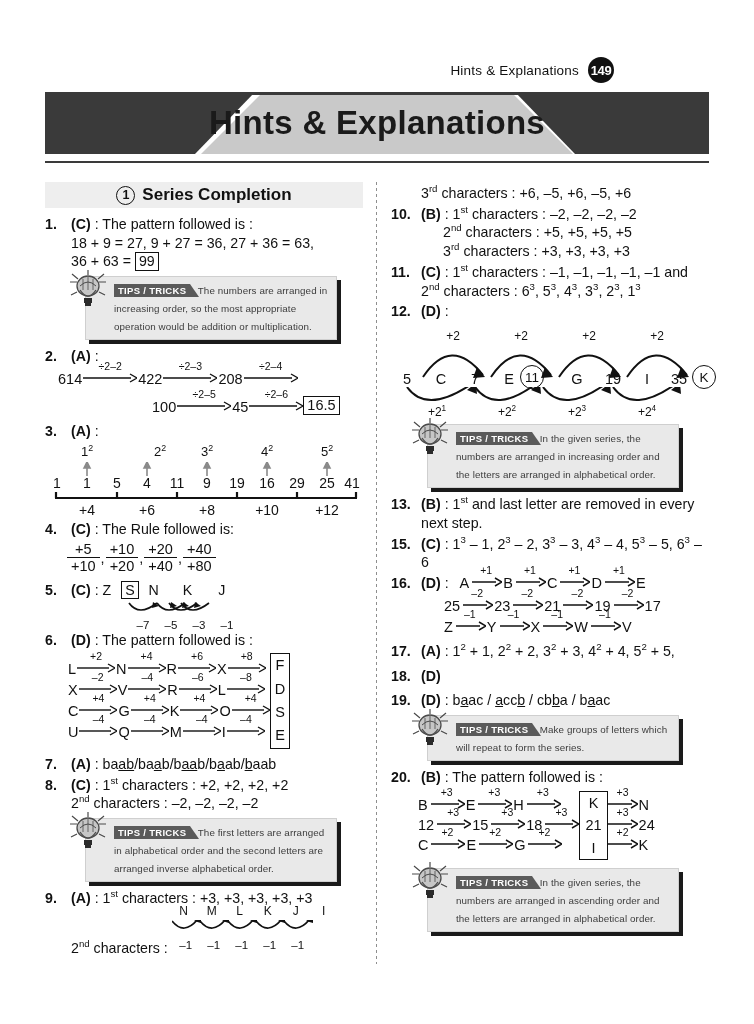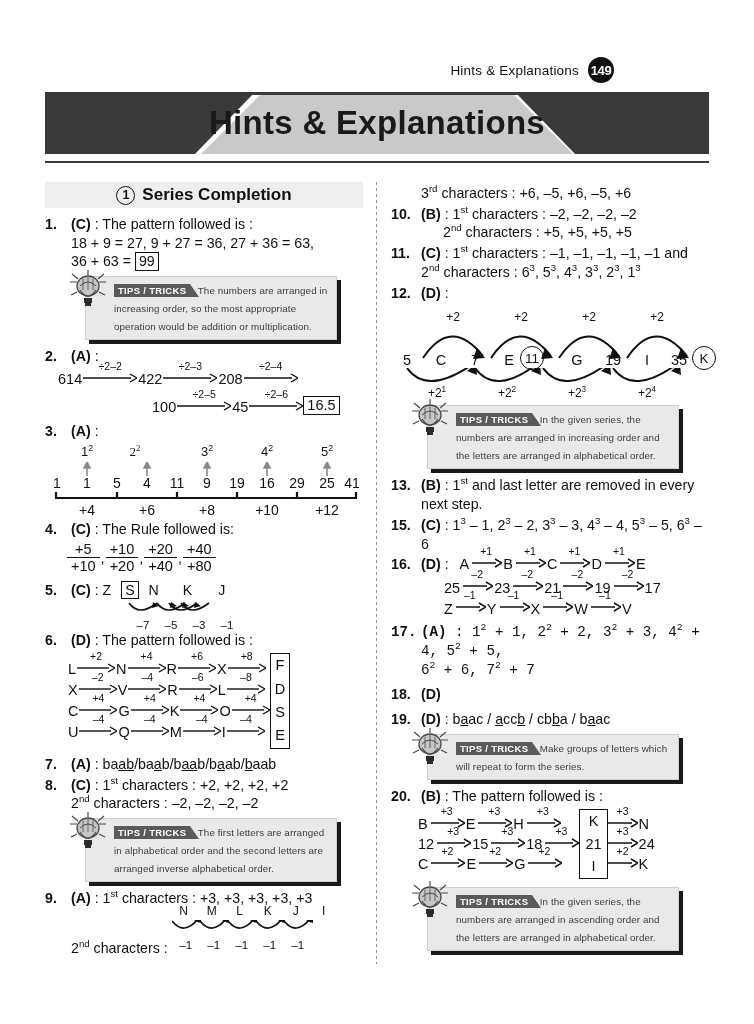--- a/index.html
+++ b/index.html
@@ -266,21 +266,21 @@
       <div class="item" style="margin-top:7px;">
         <span class="item-no">3.</span>
         <span class="item-body">
           <span class="opt">(A)</span>
           <span>:</span>
         </span>
       </div>
       <div class="numline">
 
         <div class="sq" style="left:38px;top:2px;"><span>1</span><sup>2</sup></div>
-        <div class="sq" style="left:86px;top:2px;font-family:Liberation Serif, serif;"><span>2</span><sup>2</sup></div>
+        <div class="sq" style="left:111px;top:2px;"><span>2</span><sup>2</sup></div>
         <div class="sq" style="left:158px;top:2px;"><span>3</span><sup>2</sup></div>
         <div class="sq" style="left:218px;top:2px;"><span>4</span><sup>2</sup></div>
         <div class="sq" style="left:278px;top:2px;"><span>5</span><sup>2</sup></div>
 
         <svg style="position:absolute;left:0;top:20px;" width="310" height="14" viewBox="0 0 310 14">
           <g stroke="#8a8a8a" stroke-width="1.6" fill="#8a8a8a">
             <line x1="38" y1="14" x2="38" y2="4"></line>
               <path d="M35 6 L38 0 L41 6Z"></path>
             <line x1="98" y1="14" x2="98" y2="4"></line>
               <path d="M95 6 L98 0 L101 6Z"></path>
@@ -625,20 +625,21 @@
           <span>3</span><sup>rd</sup><span> characters : +6, –5, +6, –5, +6</span>
         </span>
       </div>
 
       <div class="item">
         <span class="item-no wide">10.</span>
         <span class="item-body">
           <span class="opt">(B)</span>
           <span><span>: 1</span><sup>st</sup><span> characters : –2, –2, –2, –2</span></span>
           <div class="indent"><span>2</span><sup>nd</sup><span> characters : +5, +5, +5, +5</span></div>
+          <div class="indent"><span>3</span><sup>rd</sup><span> characters : +3, +3, +3, +3</span></div>
         </span>
       </div>
 
       <div class="item">
         <span class="item-no wide">11.</span>
         <span class="item-body">
           <span class="opt">(C)</span>
           <span><span>: 1</span><sup>st</sup><span> characters : –1, –1, –1, –1, –1 and</span></span>
           <div><span>2</span><sup>nd</sup><span> characters : </span><span><span>6</span><sup>3</sup>, <span>5</span><sup>3</sup>, <span>4</span><sup>3</sup>, <span>3</span><sup>3</sup>, <span>2</span><sup>3</sup>, <span>1</span><sup>3</sup></span></div>
         </span>
@@ -844,26 +845,25 @@
                 <svg width="32" height="11" viewBox="0 0 32 11">
                   <line x1="2" y1="6" x2="26" y2="6" stroke="#111" stroke-width="1.5"></line>
                   <path d="M25 2 L32 6 L25 10" fill="none" stroke="#111" stroke-width="1.5"></path>
                 </svg>
               </span>
             <span class="node">V</span>
           </div>
         </span>
       </div>
 
-      <div class="item" style="margin-top:7px;font-family:Liberation Mono, monospace;">
+      <div class="item" style="margin-top:7px;">
         <span class="item-no wide">17.</span>
         <span class="item-body">
           <span class="opt">(A)</span>
           <span><span>: </span><span>1</span><sup>2</sup><span> + 1,</span> <span>2</span><sup>2</sup><span> + 2,</span> <span>3</span><sup>2</sup><span> + 3,</span> <span>4</span><sup>2</sup><span> + 4,</span> <span>5</span><sup>2</sup><span> + 5,</span></span>
-          <div><span>6</span><sup>2</sup><span> + 6,</span> <span>7</span><sup>2</sup><span> + 7</span></div>
         </span>
       </div>
 
       <div class="item" style="margin-top:6px;">
         <span class="item-no wide">18.</span>
         <span class="item-body">
           <span class="opt">(D)</span>
           <span></span>
         </span>
       </div>

